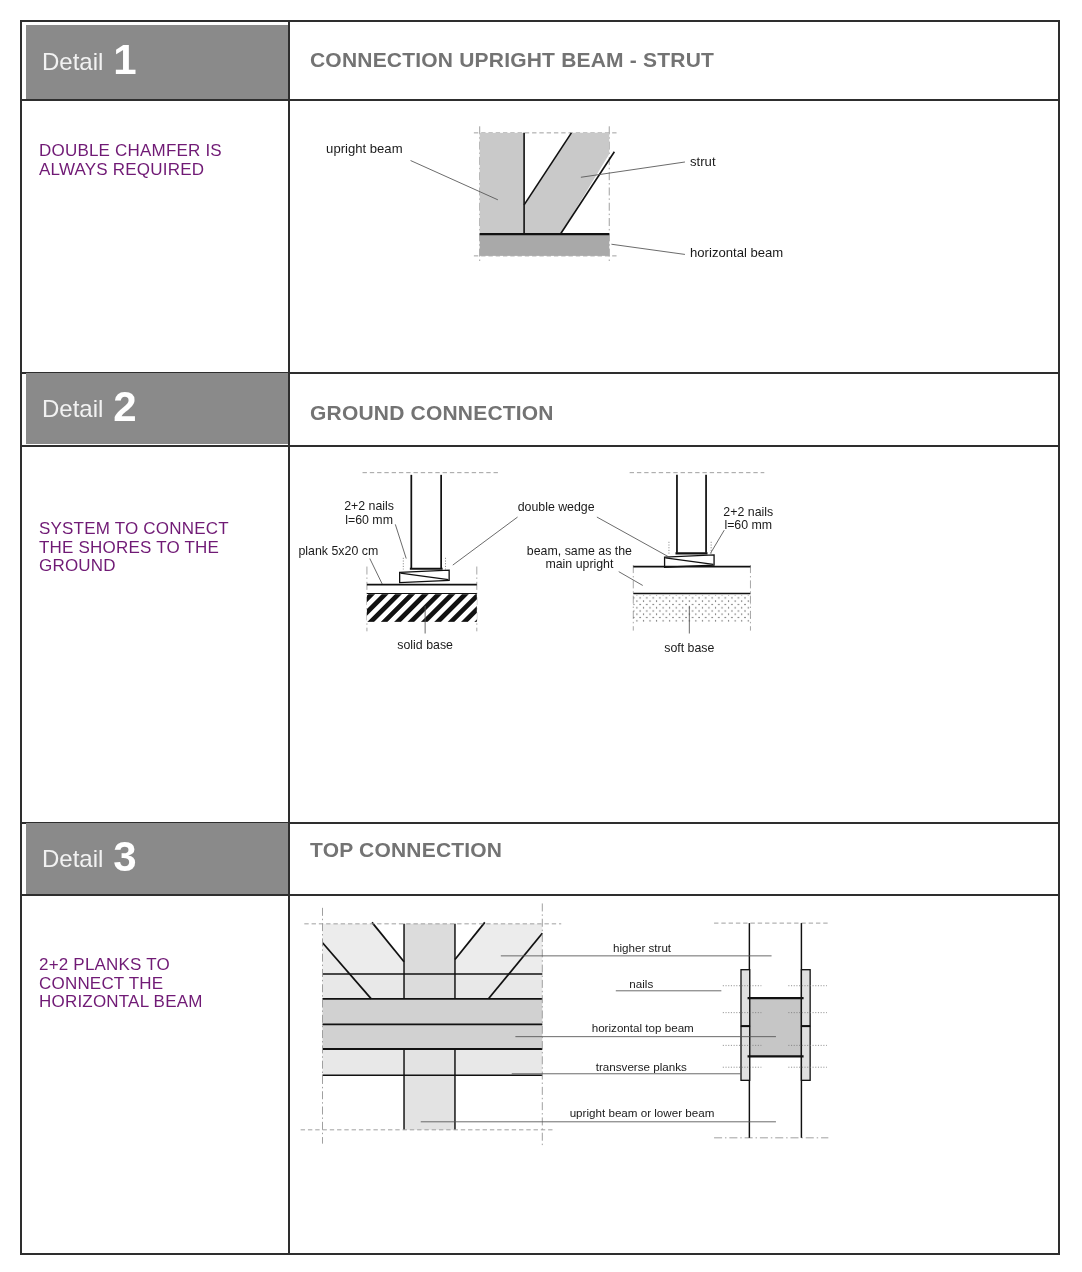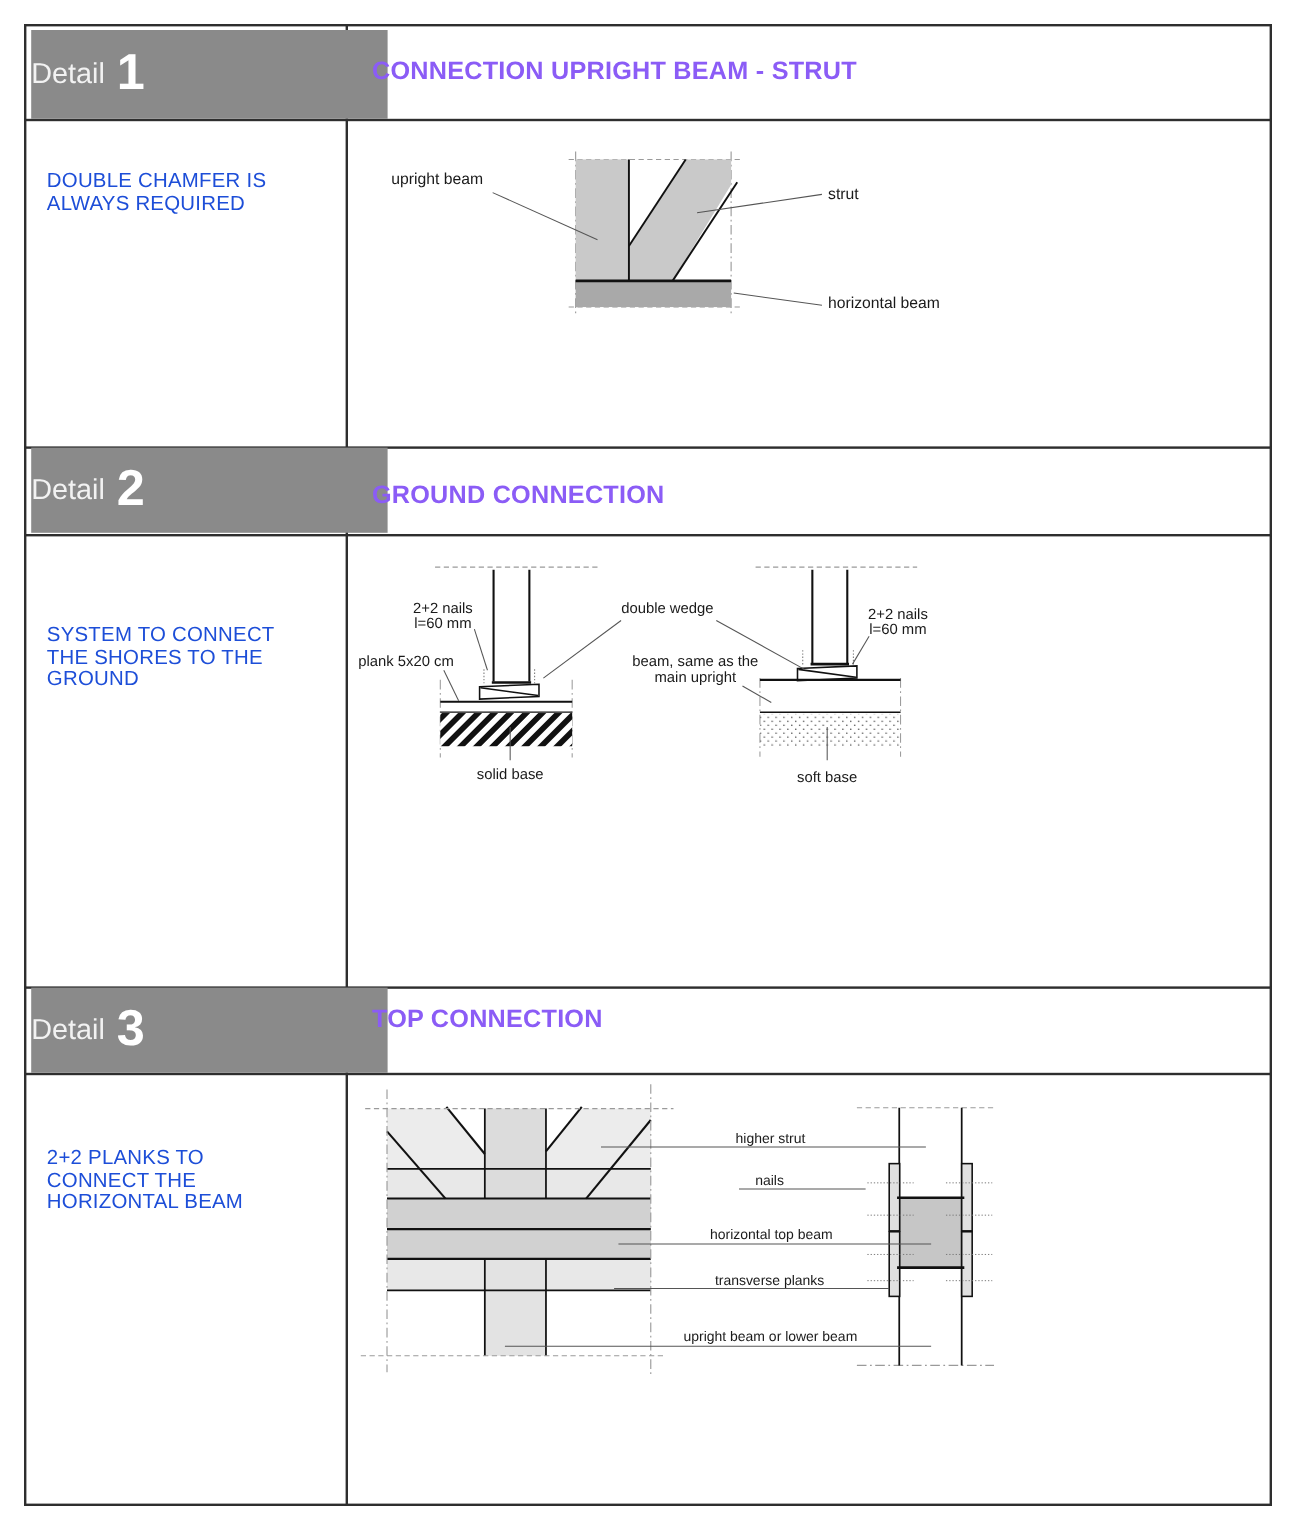--- a/index.html
+++ b/index.html
@@ -2,28 +2,28 @@
 <html><head>
 <meta charset="utf-8">
 <style>
   html,body{margin:0;padding:0;background:#fff;}
   .page{position:relative;width:1082px;height:1272px;background:#fff;
         font-family:"Liberation Sans",sans-serif;overflow:hidden;}
   .sheet-border{position:absolute;left:20px;top:20px;width:1040px;height:1235px;
         border:2px solid #2e2e2e;box-sizing:border-box;}
   .vline{position:absolute;left:288px;top:20px;width:2px;height:1235px;background:#2e2e2e;}
   .hline{position:absolute;left:20px;width:1040px;height:2px;background:#2e2e2e;}
-  .hdr-box{position:absolute;left:26px;width:297px;background:#8a8a8a;
-        display:flex;align-items:center;box-sizing:border-box;}
+  .hdr-box{position:absolute;left:26px;width:262px;background:#8a8a8a;
+        display:flex;align-items:center;padding-left:16px;box-sizing:border-box;}
   .hdr-box .dl{font-size:24px;color:#f2f2f2;}
   .hdr-box .dn{font-size:42px;font-weight:bold;color:#ffffff;margin-left:10px;line-height:1;
         position:relative;top:-2px;}
   .title{position:absolute;left:310px;display:flex;align-items:center;
-        font-size:21px;font-weight:bold;color:#8b5cf6;letter-spacing:.2px;}
-  .note{position:absolute;left:39px;font-size:17px;line-height:18.5px;color:#1d4ed8;
+        font-size:21px;font-weight:bold;color:#737373;letter-spacing:.2px;}
+  .note{position:absolute;left:39px;font-size:17px;line-height:18.5px;color:#701a75;
         white-space:pre-line;letter-spacing:.2px;}
   svg{position:absolute;}
   text{font-family:"Liberation Sans",sans-serif;fill:#1a1a1a;}
   .t1{font-size:18px;}
   .t2{font-size:17px;}
   .t3{font-size:16px;}
 </style>
 </head>
 <body>
 

